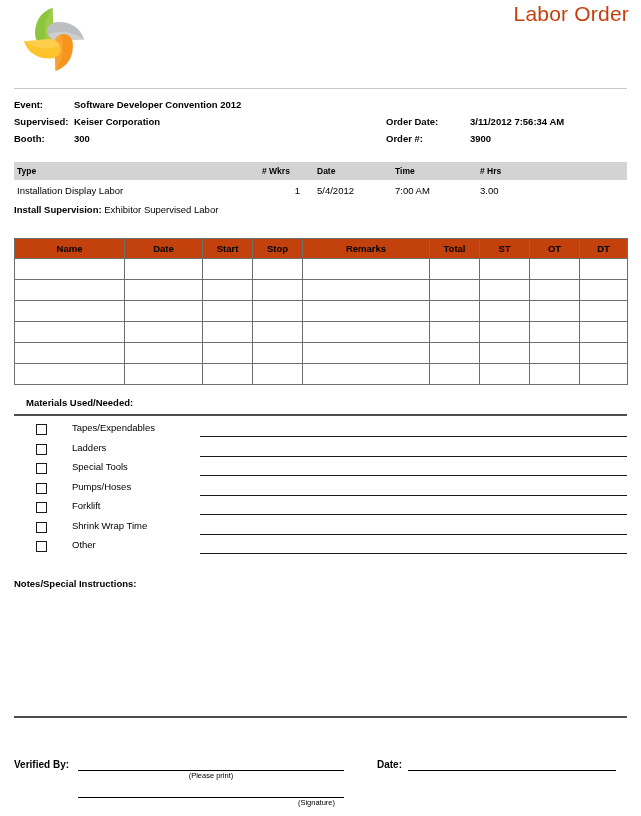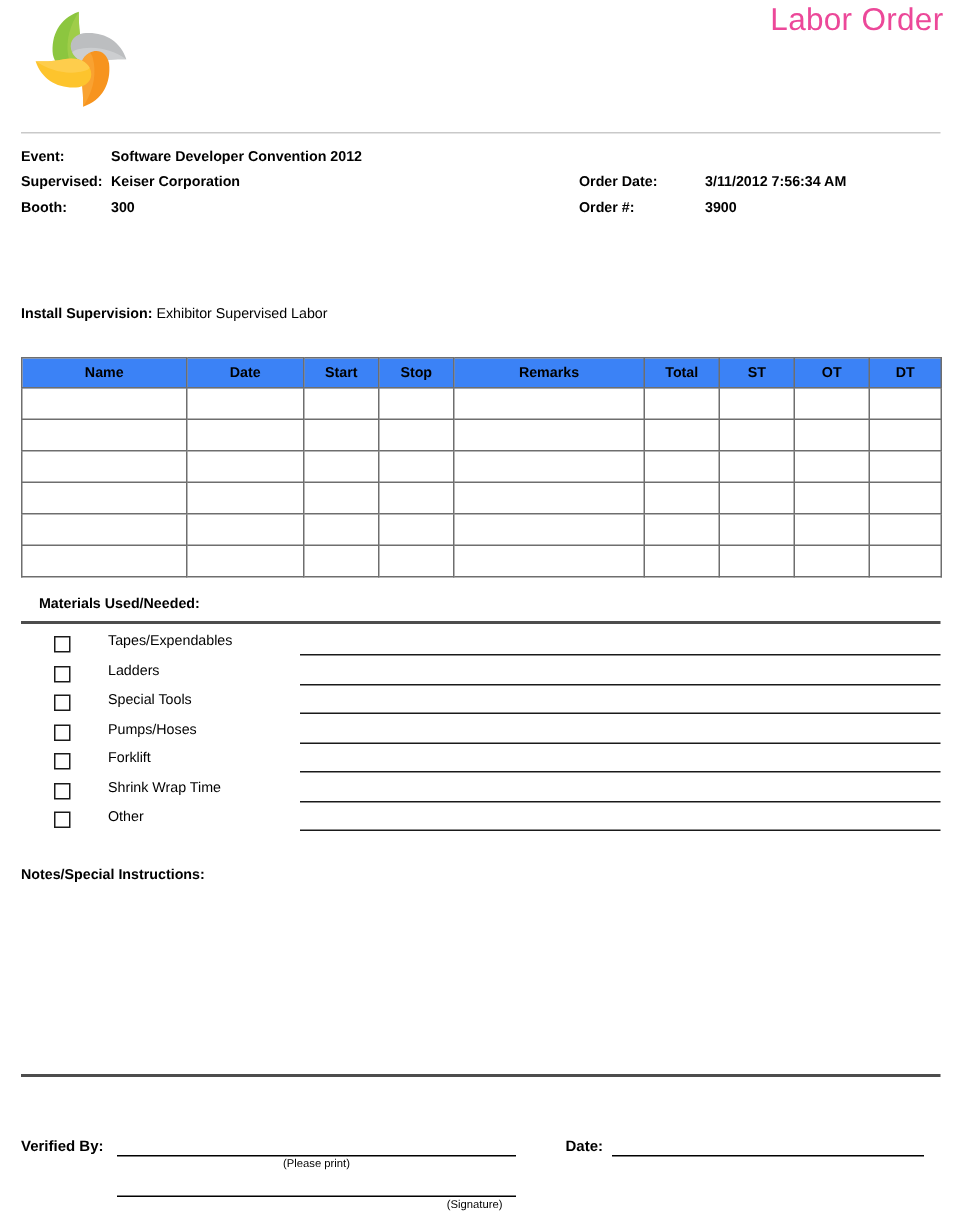--- a/index.html
+++ b/index.html
@@ -34,21 +34,21 @@
     left: 18px;
     top: 2px;
     width: 72px;
     height: 72px;
   }
   .doc-title {
     position: absolute;
     right: 12px;
     top: 2px;
     font-size: 21px;
-    color: #ec4899;
+    color: #c2410c;
     font-family: "Liberation Sans", sans-serif;
     letter-spacing: 0.2px;
     white-space: nowrap;
   }
   .rule-light {
     position: absolute;
     left: 14px;
     right: 14px;
     top: 88px;
     height: 1px;
@@ -127,21 +127,21 @@
     left: 14px;
     top: 238px;
     width: 613px;
     border-collapse: collapse;
     table-layout: fixed;
   }
   .grid th, .grid td {
     border: 1px solid #6e6e6e;
   }
   .grid th {
-    background: #3b82f6;
+    background: #c2410c;
     font-size: 9.5px;
     font-weight: bold;
     height: 20px;
     text-align: center;
   }
   .grid td {
     height: 21px;
     background: #ffffff;
   }
 
@@ -315,20 +315,40 @@
       <div class="info-value2">3/11/2012 7:56:34 AM</div>
     </div>
     <div class="info-row">
       <div class="info-label">Booth:</div>
       <div class="info-value">300</div>
       <div class="info-label2">Order #:</div>
       <div class="info-value2">3900</div>
     </div>
   </div>
 
+  <table class="type-table">
+    <thead>
+      <tr>
+        <th class="col-type">Type</th>
+        <th class="col-wkrs"># Wkrs</th>
+        <th class="col-date">Date</th>
+        <th class="col-time">Time</th>
+        <th class="col-hrs"># Hrs</th>
+      </tr>
+    </thead>
+    <tbody>
+      <tr>
+        <td class="col-type">Installation Display Labor</td>
+        <td class="col-wkrs">1</td>
+        <td class="col-date">5/4/2012</td>
+        <td class="col-time">7:00 AM</td>
+        <td class="col-hrs">3.00</td>
+      </tr>
+    </tbody>
+  </table>
 
   <div class="install-sup">
     <b>Install Supervision:</b><span> Exhibitor Supervised Labor</span>
   </div>
 
   <table class="grid">
     <colgroup>
       <col style="width:110px">
       <col style="width:78px">
       <col style="width:50px">

